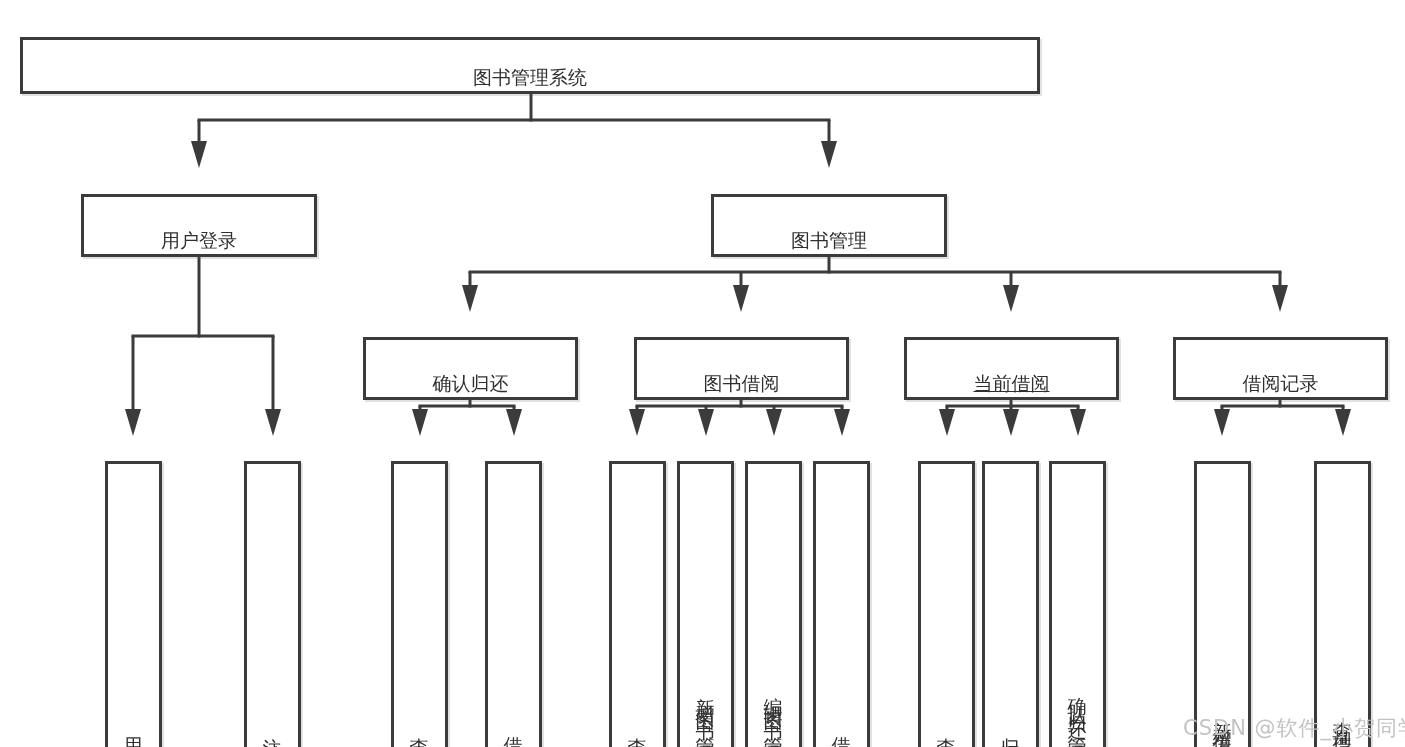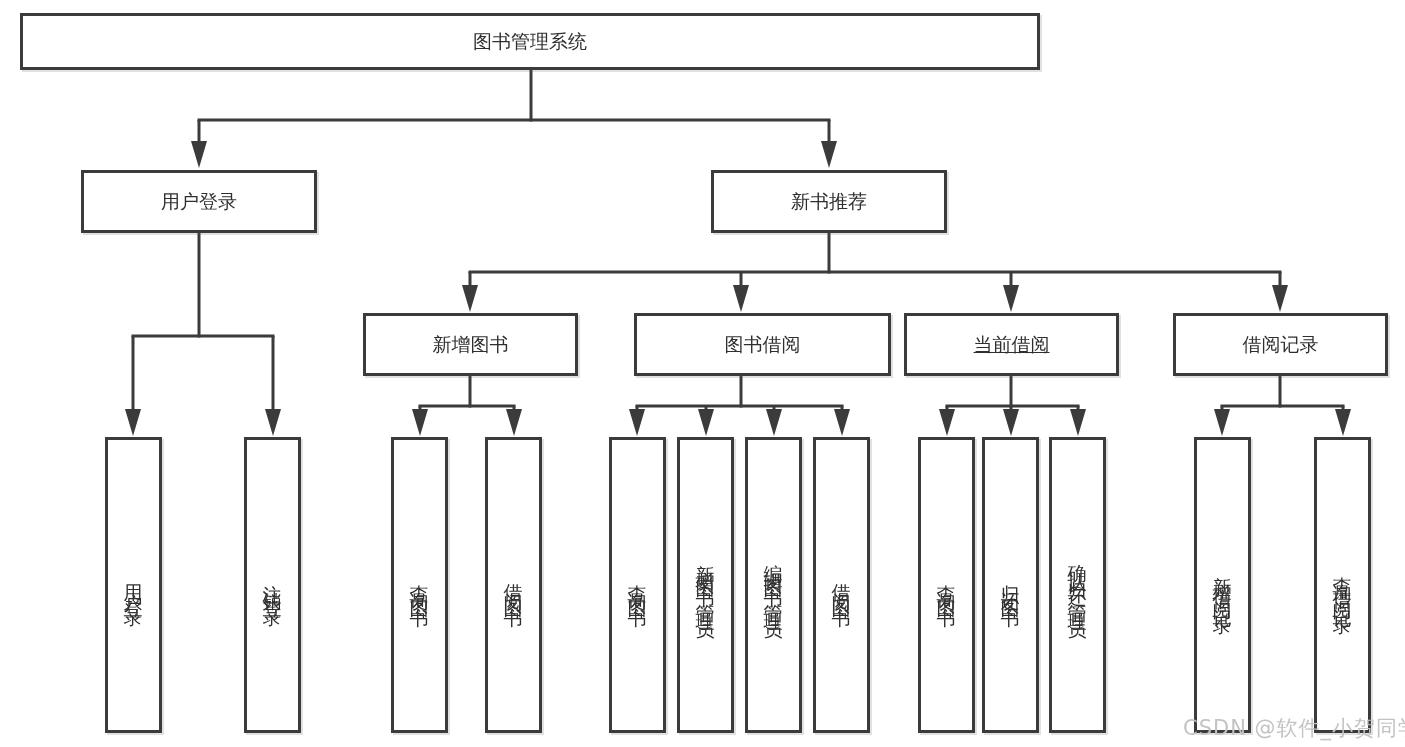--- a/index.html
+++ b/index.html
@@ -12,24 +12,25 @@
     overflow:hidden;
   }
   svg.connectors{position:absolute;left:0;top:0;z-index:0;}
   svg.connectors line{stroke:var(--line,#3b3b3b);stroke-width:3;}
   svg.connectors polygon{fill:var(--line,#3b3b3b);}
   .node{
     position:absolute;
     box-sizing:border-box;
     background:#ffffff;
     border:3px solid var(--box-border,#3b3b3b);
-    display:flex;align-items:center;justify-content:center;
+    display:flex;align-items:flex-end;justify-content:center;
     font-size:19px;
     z-index:1;
     box-shadow:2px 2px 0 rgba(90,90,90,0.18);
+    margin-top:24px;
   }
   .node span{white-space:nowrap;}
   .vnode span{
     writing-mode:vertical-rl;
     text-orientation:mixed;
     letter-spacing:8px;
     line-height:1;
     white-space:nowrap;
   }
   .watermark{
@@ -110,27 +111,27 @@
   </svg>
 
   <div class="node" style="left:20px;top:13px;width:1020px;height:57px;">
     <span>图书管理系统</span>
   </div>
 
   <div class="node" style="left:81px;top:170px;width:236px;height:63px;">
     <span>用户登录</span>
   </div>
   <div class="node" style="left:711px;top:170px;width:236px;height:63px;">
-    <span>新书推荐</span>
+    <span>图书管理</span>
   </div>
 
   <div class="node" style="left:363px;top:313px;width:215px;height:63px;">
-    <span>新增图书</span>
+    <span>确认归还</span>
   </div>
-  <div class="node" style="left:634px;top:313px;width:257px;height:63px;">
+  <div class="node" style="left:634px;top:313px;width:215px;height:63px;">
     <span>图书借阅</span>
   </div>
   <div class="node" style="left:904px;top:313px;width:215px;height:63px;text-decoration:underline;">
     <span>当前借阅</span>
   </div>
   <div class="node" style="left:1173px;top:313px;width:215px;height:63px;">
     <span>借阅记录</span>
   </div>
 
   <div class="node vnode" style="left:105px;top:437px;width:57px;height:296px;">

